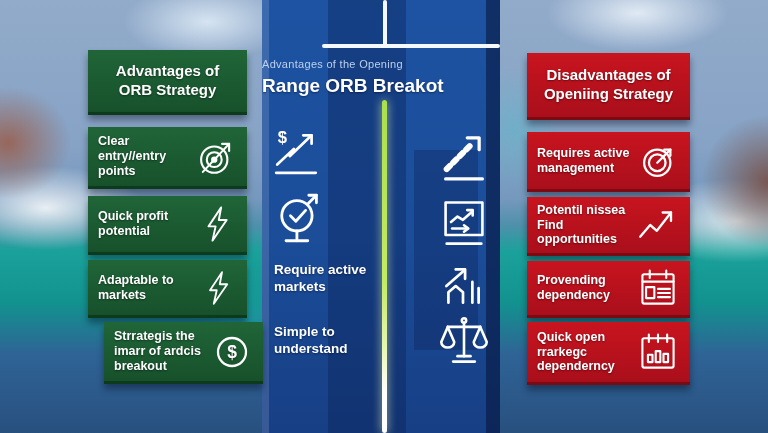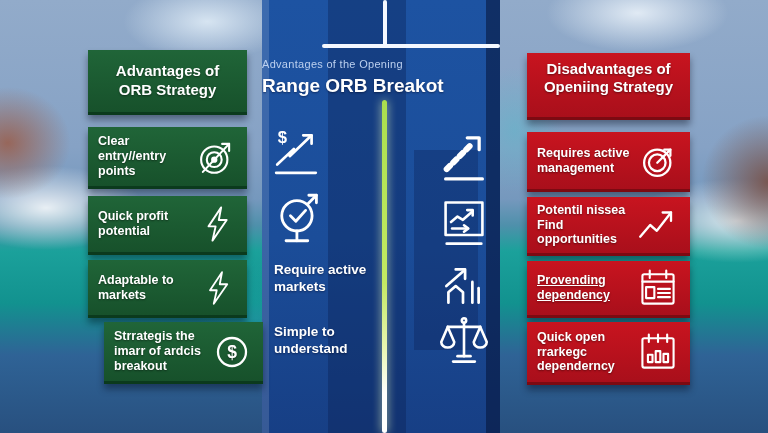--- a/index.html
+++ b/index.html
@@ -177,21 +177,21 @@
       <circle cx="24" cy="5" r="2"></circle>
       <path d="M24 8 V38"></path>
       <path d="M9 11 H39"></path>
       <path d="M9 11 L3 25 M9 11 L15 25 M3 25 A6 5 0 0 0 15 25"></path>
       <path d="M39 11 L33 25 M39 11 L45 25 M33 25 A6 5 0 0 0 45 25"></path>
       <path d="M18 38 H30"></path>
         <path d="M14 43 H34"></path>
     </svg>
   </div>
 
-  <div class="box red hdr" style="left:527px;top:53px;width:163px;height:67px;align-items:flex-end;">
+  <div class="box red hdr" style="left:527px;top:53px;width:163px;height:67px;">
     <span>Disadvantages of Openiing Strategy</span>
   </div>
 
   <div class="box red" style="left:527px;top:132px;width:163px;height:60px;">
     <span class="lbl">Requires active management</span>
     <span class="ic">
       <svg width="42" height="42" viewBox="0 0 48 48" fill="none" stroke="#fff" stroke-width="2.6" stroke-linecap="round" stroke-linejoin="round">
         <circle cx="22" cy="26" r="15"></circle>
           <circle cx="22" cy="26" r="9.5"></circle>
         <path d="M22 26 L37 11"></path>
@@ -203,21 +203,21 @@
   <div class="box red" style="left:527px;top:197px;width:163px;height:59px;">
     <span class="lbl">Potentil nissea Find opportunities</span>
     <span class="ic">
       <svg width="48" height="40" viewBox="0 0 48 48" fill="none" stroke="#fff" stroke-width="2.8" stroke-linecap="round" stroke-linejoin="round">
         <path d="M5 38 L17 24 L25 31 L42 9"></path>
           <path d="M32 9 H42 V19"></path>
       </svg>
     </span>
   </div>
 
-  <div class="box red" style="left:527px;top:261px;width:163px;height:57px;text-decoration:underline;">
+  <div class="box red" style="left:527px;top:261px;width:163px;height:57px;">
     <span class="lbl">Provending dependency</span>
     <span class="ic">
       <svg width="44" height="44" viewBox="0 0 48 48" fill="none" stroke="#fff" stroke-width="2.3" stroke-linecap="round" stroke-linejoin="round">
         <rect x="7" y="9" width="34" height="32" rx="2"></rect>
         <path d="M15 5 V13 M33 5 V13 M7 17 H41"></path>
         <rect x="11" y="23" width="9" height="12"></rect>
         <path d="M24 25 H37 M24 29.5 H37 M24 34 H37"></path>
       </svg>
     </span>
   </div>

